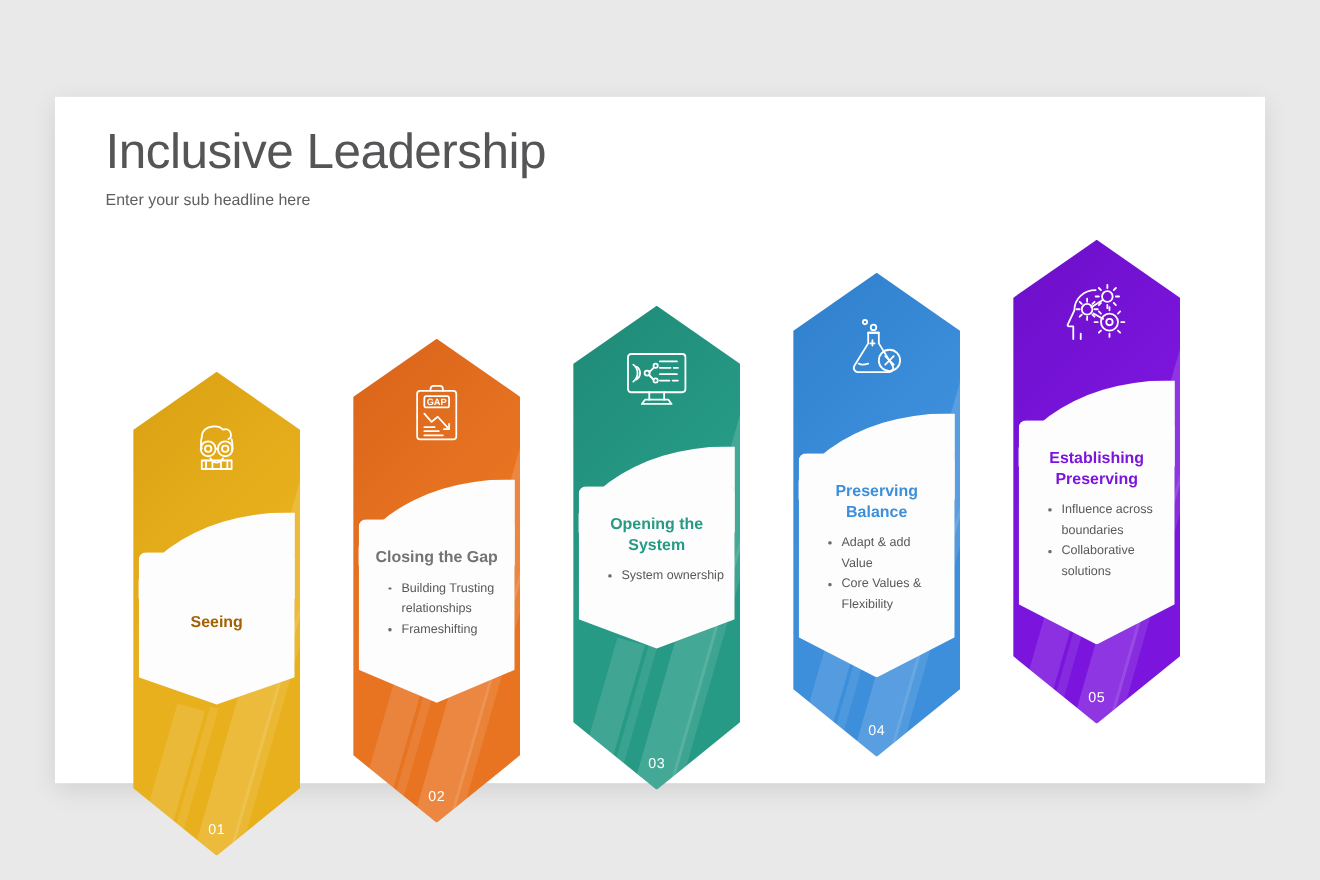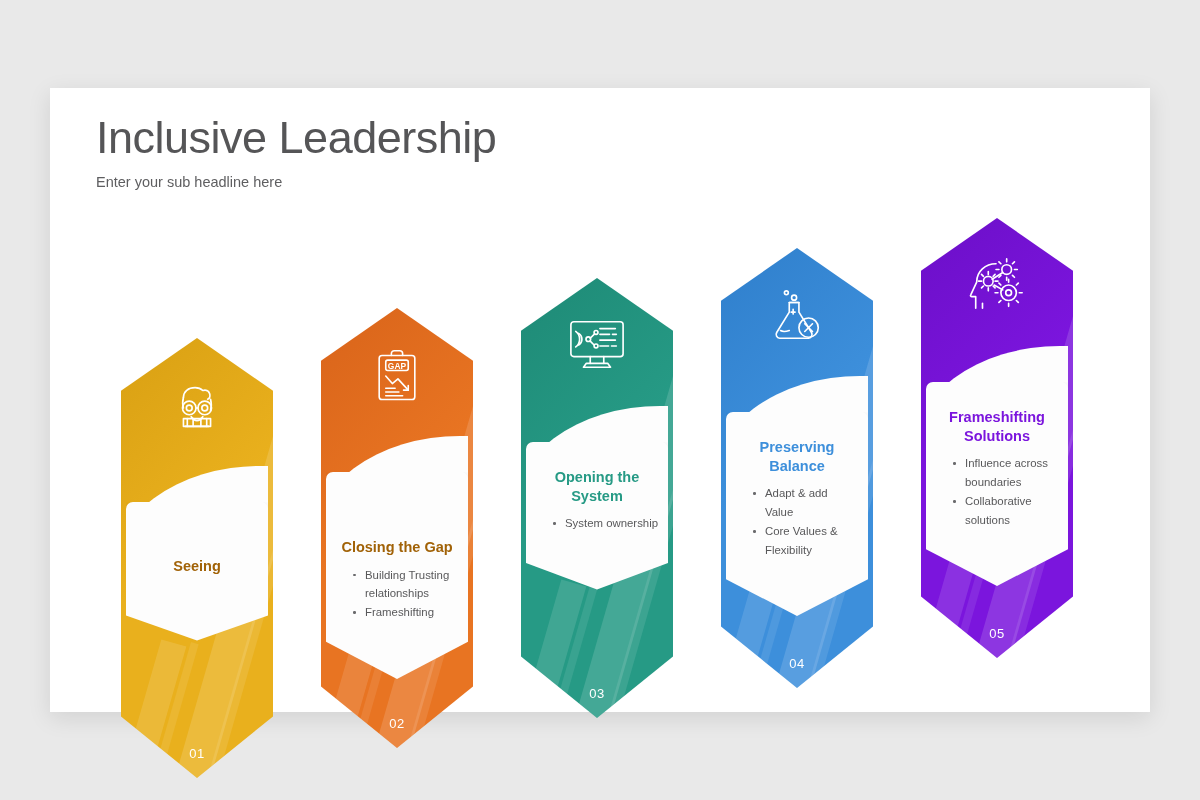--- a/index.html
+++ b/index.html
@@ -211,21 +211,21 @@
       <path d="M20 31l7 8 6-5 11 12"></path>
       <path d="M44 41v5h-5"></path>
       <path d="M20 44h10M20 48h14M20 52h18"></path>
     </svg>
         </div>
         <div class="sweep" style="top: 128px;">
           <div class="sweep-inner"></div>
         </div>
         <div class="panel" style="top: 164px;">
           <div class="panel-content" style="padding-top: 26px; padding-bottom: 56px;">
-            <div class="card-title" style="color: #a16207; margin-top: 40px;">Closing the Gap</div>
+            <div class="card-title" style="color: #737373;">Closing the Gap</div>
             <ul class="bullets">
               <li>Building Trusting relationships</li>
               <li>Frameshifting</li>
             </ul>
           </div>
         </div>
         <div class="num" style="top: 408px;">02</div>
       </div>
       <div class="card" style="left: 471px; top: 190px;">
         <div class="body-shape">
@@ -317,21 +317,21 @@
       <circle cx="44" cy="38" r="3"></circle>
       <path d="M44 27v-3M44 52v-3M33 38h-3M58 38h-3M36 30l-2-2M54 48l-2-2M52 30l2-2M36 46l-2 2"></path>
       <path d="M27 24l11-7M29 30l9 5"></path>
     </svg>
         </div>
         <div class="sweep" style="top: 128px;">
           <div class="sweep-inner"></div>
         </div>
         <div class="panel" style="top: 164px;">
           <div class="panel-content" style="padding-top: 26px; padding-bottom: 56px;">
-            <div class="card-title" style="color: rgb(123, 21, 221);">Frameshifting Solutions</div>
+            <div class="card-title" style="color: rgb(123, 21, 221);">Establishing Preserving</div>
             <ul class="bullets">
               <li>Influence across boundaries</li>
               <li>Collaborative solutions</li>
             </ul>
           </div>
         </div>
         <div class="num" style="top: 408px;">05</div>
       </div>
     </div>
 

